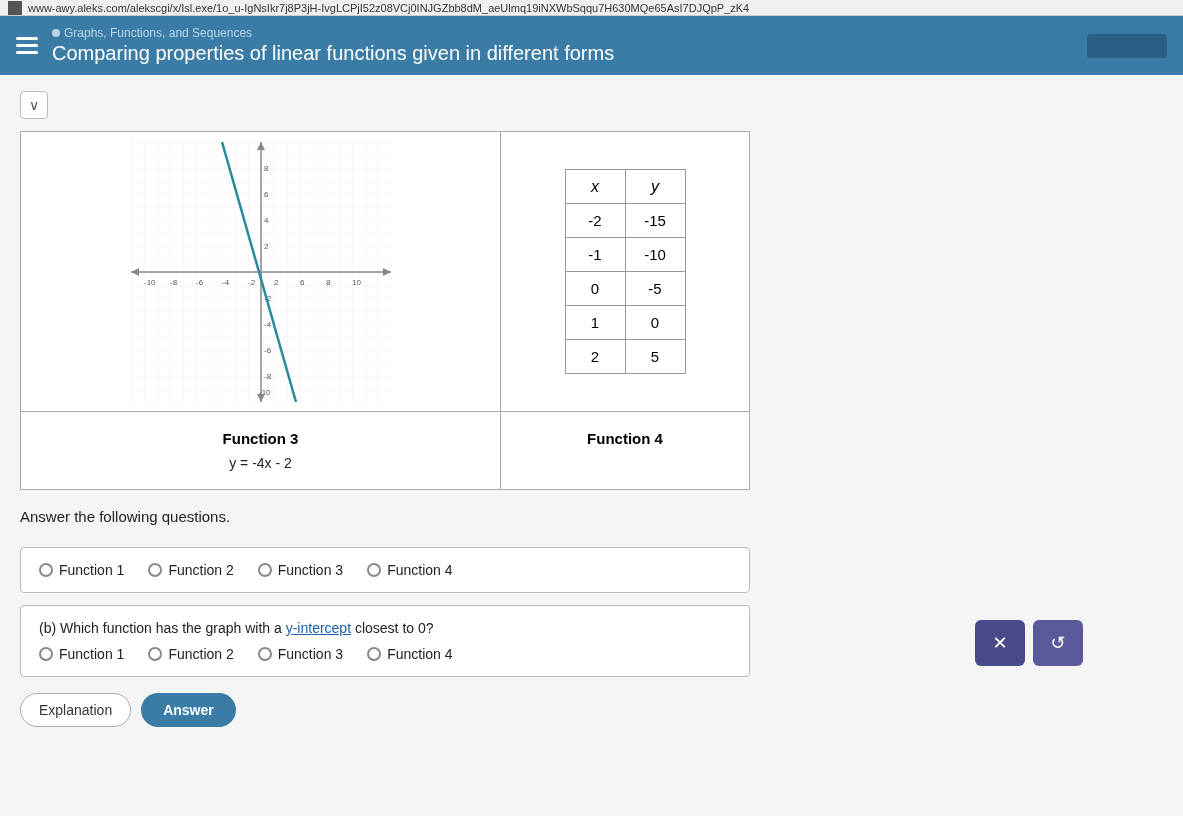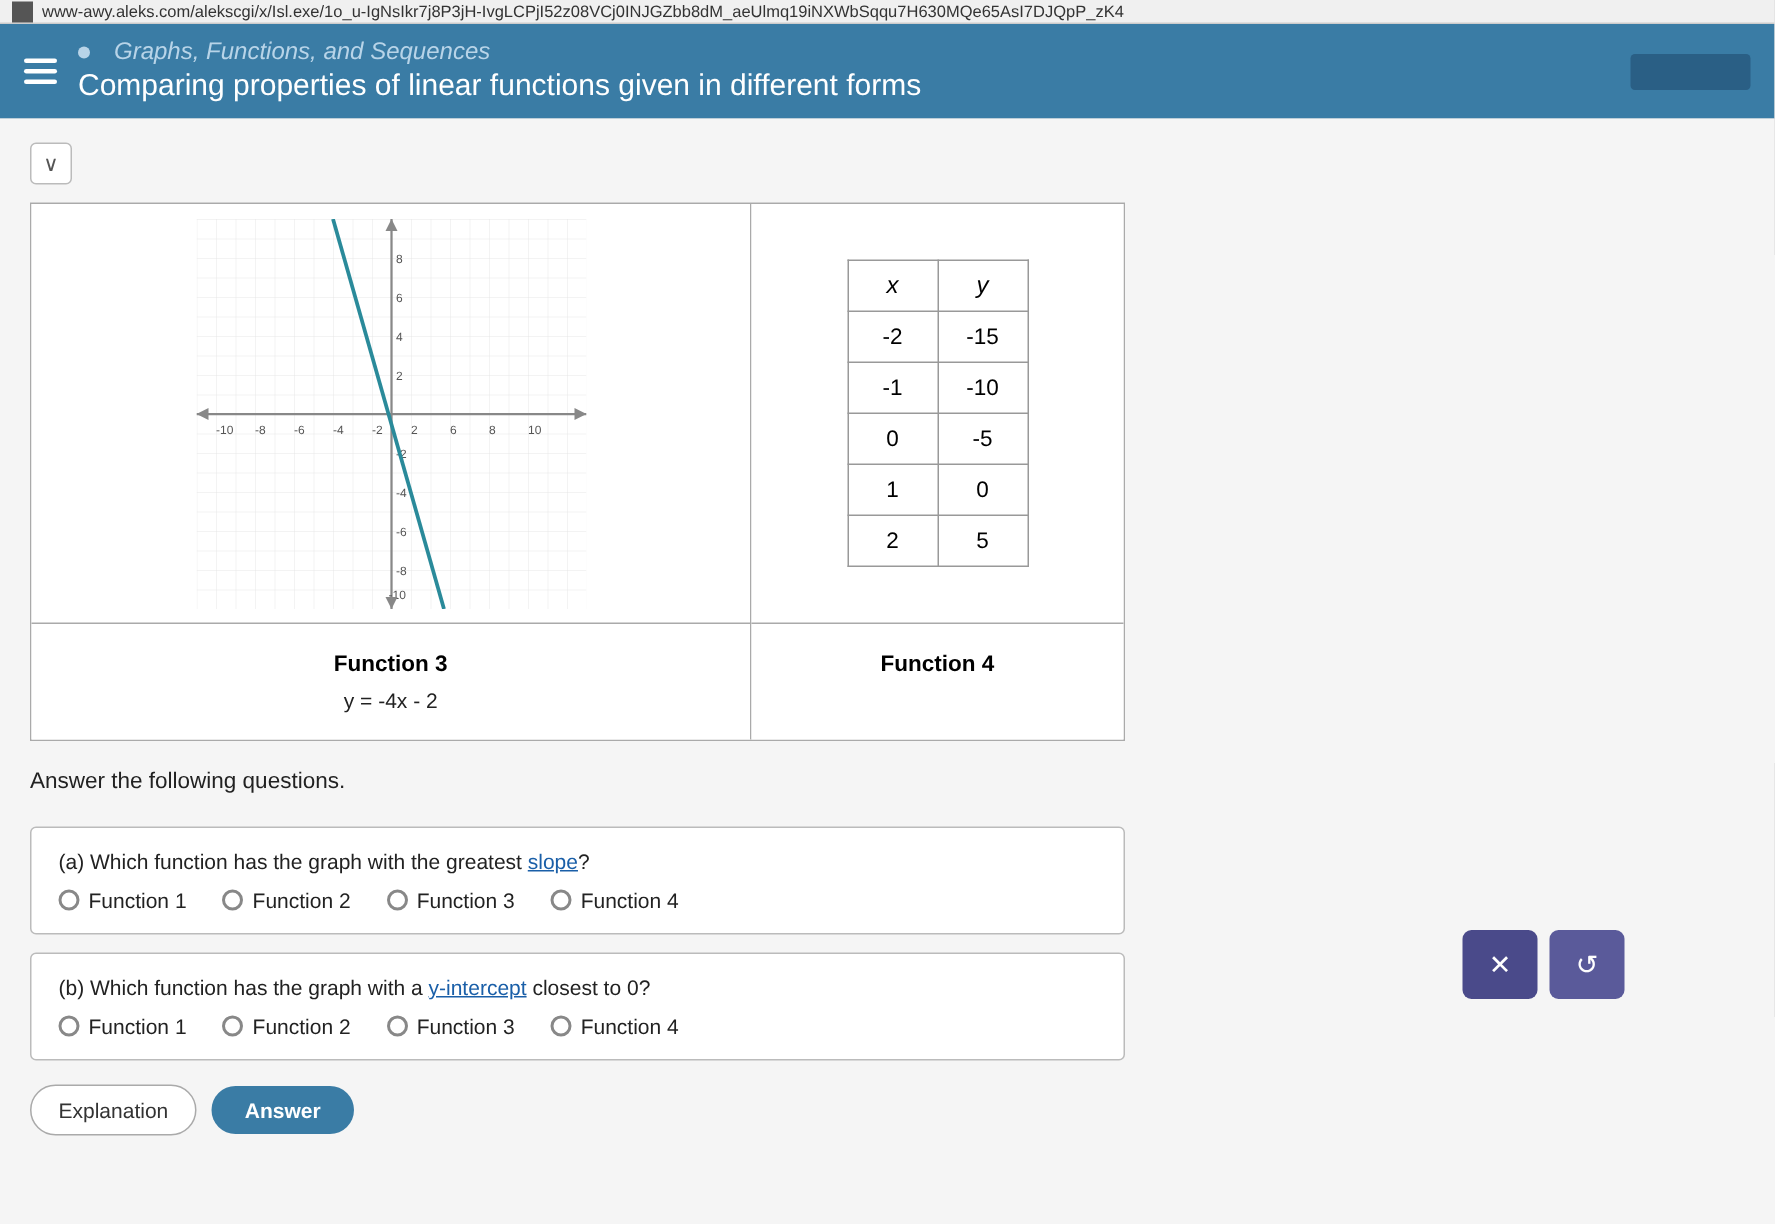--- a/index.html
+++ b/index.html
@@ -49,26 +49,25 @@
       display: block;
       width: 22px;
       height: 3px;
       background: white;
       border-radius: 2px;
     }
     .header-text {
       color: white;
     }
     .header-text .breadcrumb {
-      font-size: 16px;
+      font-size: 12px;
       color: #b8d4e8;
       display: flex;
       align-items: center;
-      gap: 16px;
-      font-style: italic;
+      gap: 4px;
     }
     .breadcrumb .dot {
       width: 8px;
       height: 8px;
       border-radius: 50%;
       background: #b8d4e8;
       display: inline-block;
     }
     .header-text .page-title {
       font-size: 20px;
@@ -264,21 +263,20 @@
     }
     .action-btn.undo {
       background: #5a5a9a;
     }
 
     
     .bottom-buttons {
       display: flex;
       gap: 10px;
       margin-top: 16px;
-      align-items: center;
     }
     .btn-explanation {
       border: 1px solid #aaa;
       background: white;
       border-radius: 20px;
       padding: 8px 18px;
       font-size: 14px;
       cursor: pointer;
       color: #333;
     }
@@ -408,23 +406,20 @@
     <div class="func-label-right">
       <div class="func-title">Function 4</div>
     </div>
 
   </div>
 
   <div class="answer-section">
     <div class="answer-prompt">Answer the following questions.</div>
 
     <div class="question-box">
-      <div class="question-text">
-        <span>(a) Which function has the graph with the greatest </span><a href="#">slope</a><span>?</span>
-      </div>
       <div class="radio-options">
         <label class="radio-option">
           <span class="radio-circle"></span>
           <span>Function 1</span>
         </label>
         <label class="radio-option">
           <span class="radio-circle"></span>
           <span>Function 2</span>
         </label>
         <label class="radio-option">

